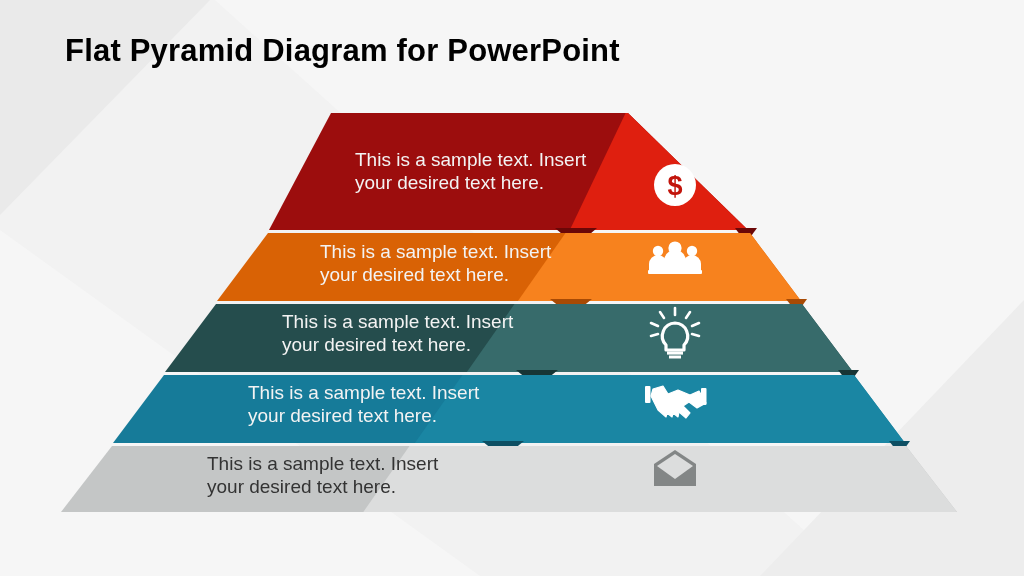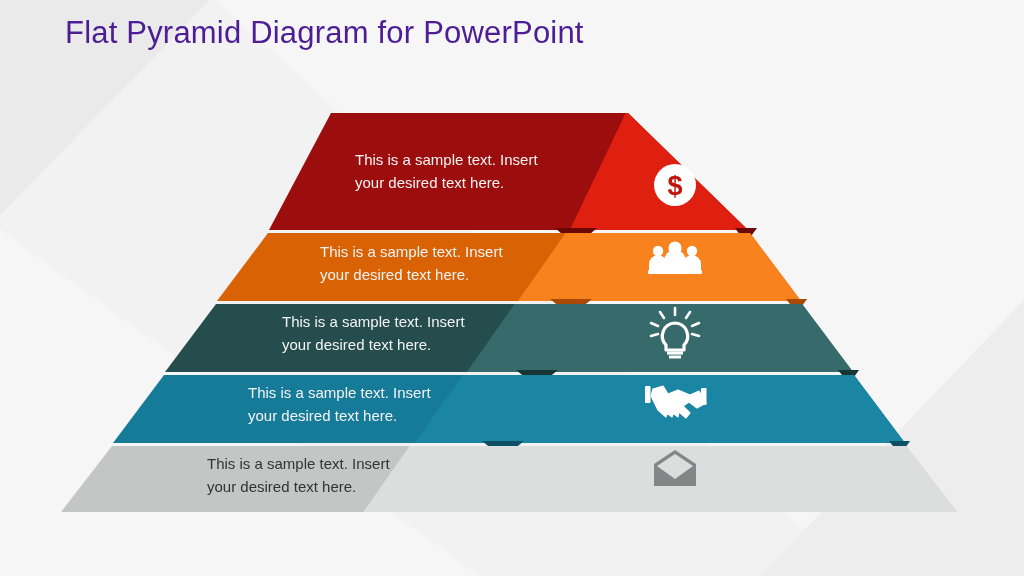--- a/index.html
+++ b/index.html
@@ -6,27 +6,27 @@
   body{
     width:1024px;height:576px;overflow:hidden;
     background:#f2f2f2;
     font-family:"Liberation Sans", sans-serif;
     position:relative;
   }
   #slide{position:absolute;inset:0;width:1024px;height:576px;}
   #bg-layer{position:absolute;inset:0;width:1024px;height:576px;}
   #pyramid-layer{position:absolute;inset:0;width:1024px;height:576px;}
   #title{
-    position:absolute;left:65px;top:15px;
-    font-size:31px;font-weight:400;color:#4c1d95;
+    position:absolute;left:65px;top:33px;
+    font-size:31px;font-weight:700;color:#000000;
     letter-spacing:0.2px;white-space:nowrap;
   }
   .tier-text{
     position:absolute;
-    font-size:15px;line-height:23px;
+    font-size:19px;line-height:23px;
     color:#f3f3f3;
     white-space:nowrap;
   }
   .tier-text.dark{color:#333333;}
 </style>
 </head>
 <body>
 
 <div id="slide">
 

